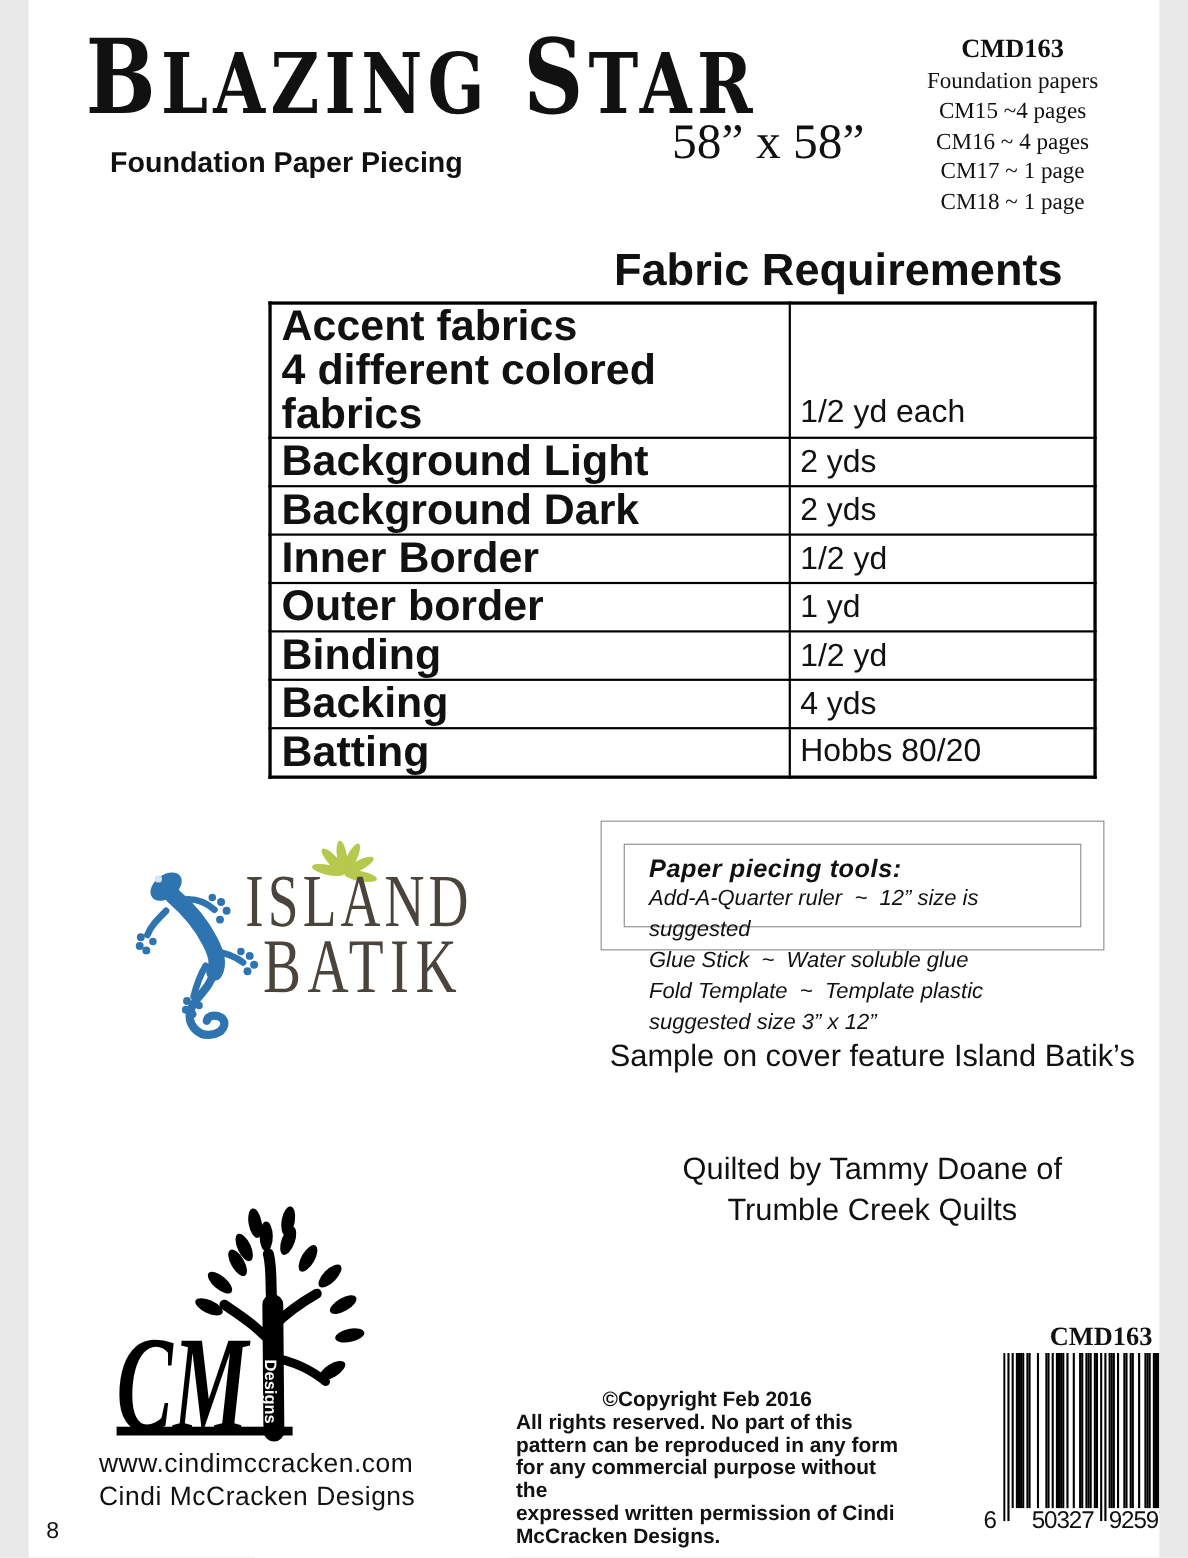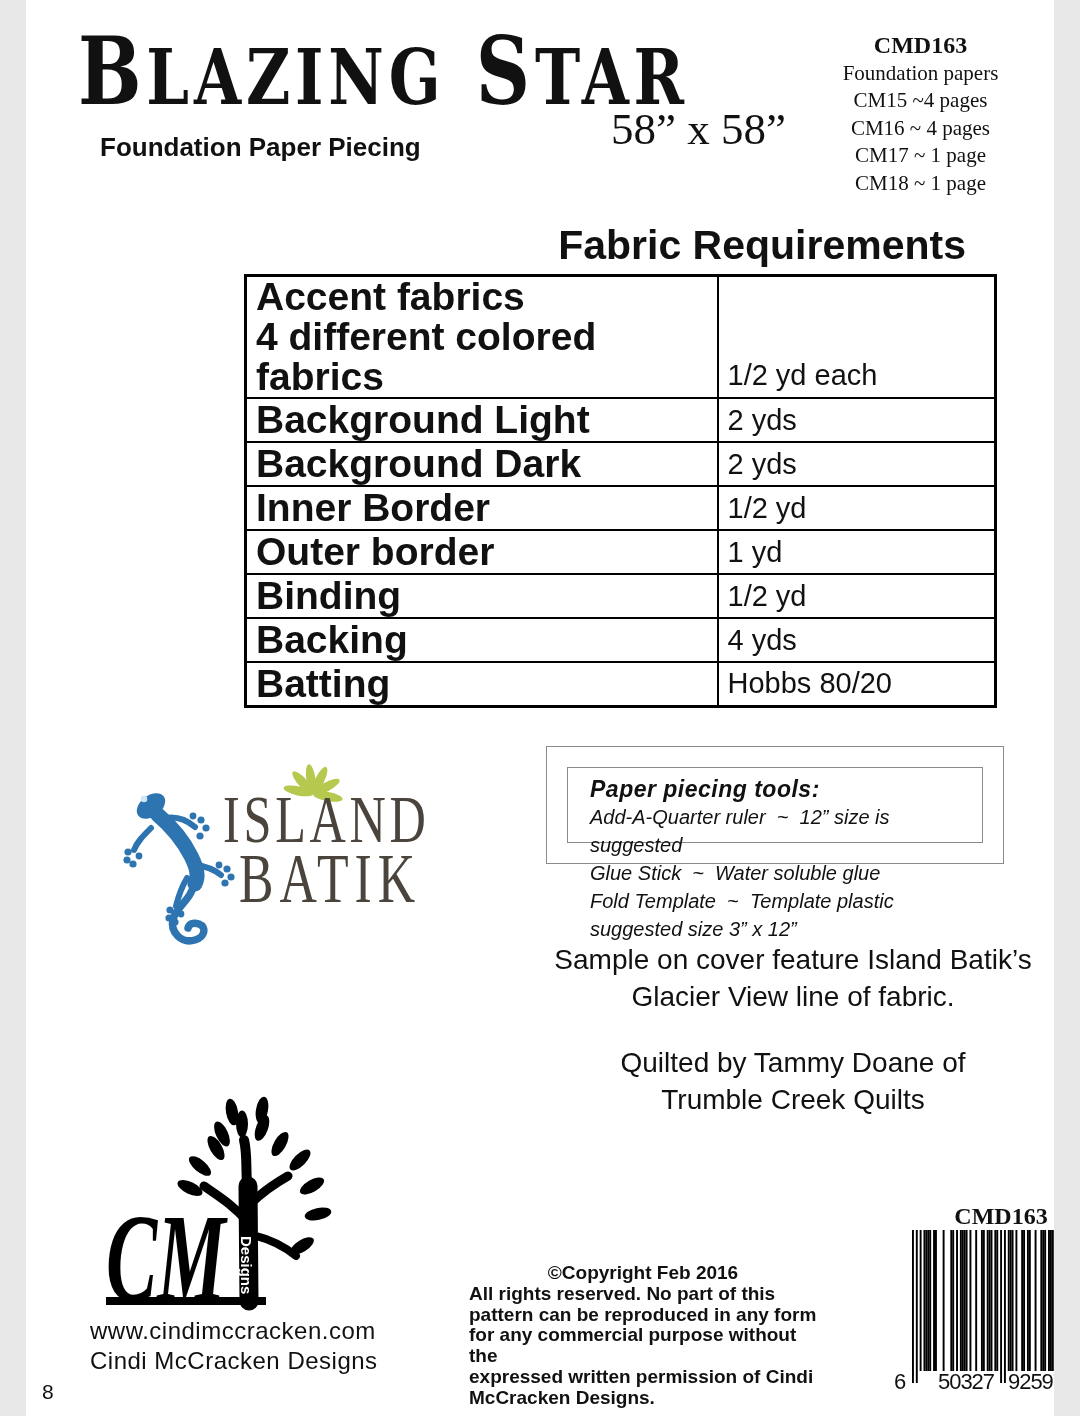--- a/index.html
+++ b/index.html
@@ -202,21 +202,20 @@
     <div class="tools-inner">
       <div class="tools-heading">Paper piecing tools:</div>
       <div class="tools-line">Add-A-Quarter ruler  ~  12” size is suggested</div>
       <div class="tools-line">Glue Stick  ~  Water soluble glue</div>
       <div class="tools-line">Fold Template  ~  Template plastic  suggested size 3” x 12”</div>
     </div>
   </div>
 
   <div class="sample-note">
     <div>Sample on cover feature Island Batik’s</div>
-    <div>Glacier View line of fabric.</div>
   </div>
   <div class="quilted-note">
     <div>Quilted by Tammy Doane of</div>
     <div>Trumble Creek Quilts</div>
   </div>
 
   <svg class="tree-logo" viewBox="0 0 235 222">
     <g class="tree">
       <rect x="2" y="203" width="160" height="8"></rect>
       <path class="tree-branch" stroke-width="19" d="M145,207 L144,92"></path>

